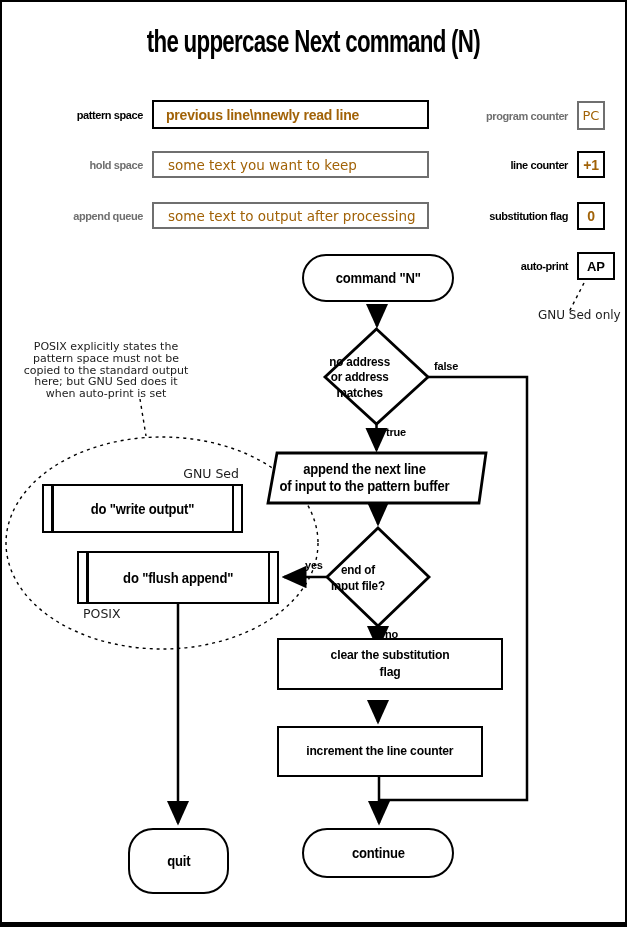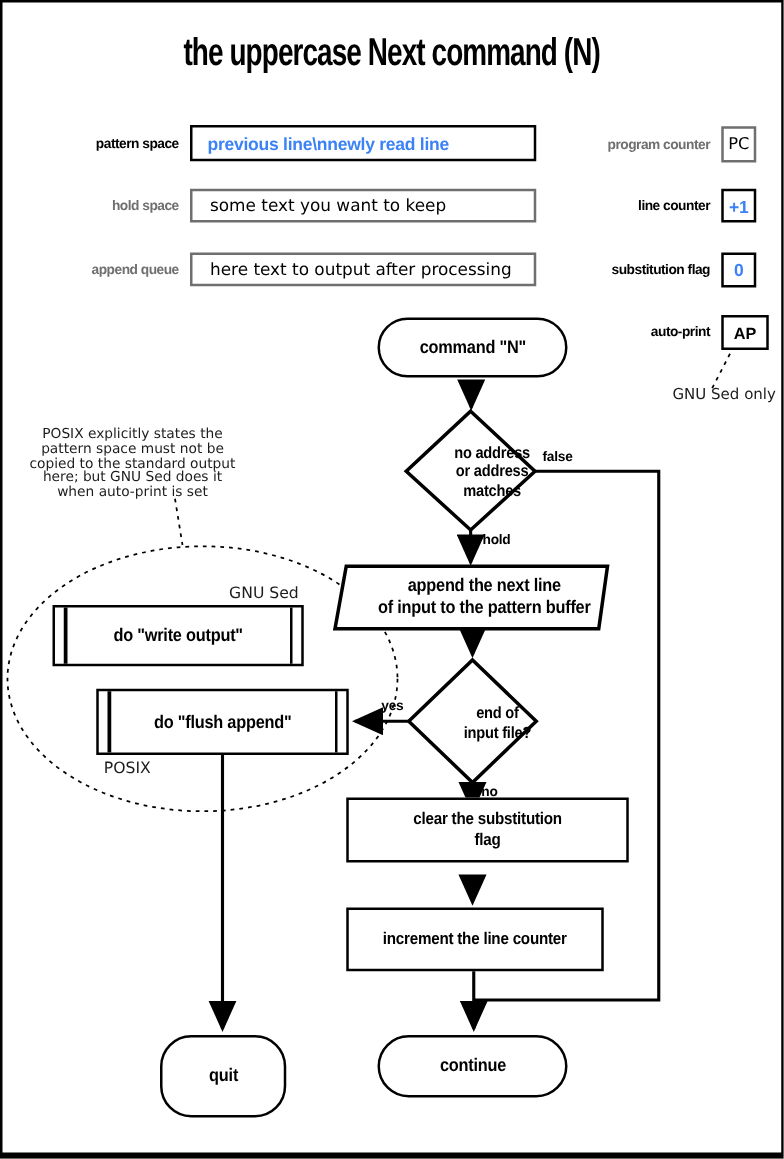--- a/index.html
+++ b/index.html
@@ -26,38 +26,38 @@
     font-weight:bold;font-size:11px;letter-spacing:-0.4px;color:#000;
     display:flex;align-items:center;justify-content:flex-end;z-index:3;
   }
   .reg-label.muted{color:#6f6f6f;}
   .reg-box{
     border:2px solid #000;background:#fff;box-sizing:border-box;
     display:flex;align-items:center;z-index:3;
   }
   .reg-box.muted{border-color:#6f6f6f;}
   .reg-box.thick{border-width:2.5px;}
-  .val-red{color:#3b82f6;font-weight:bold;font-size:14px;letter-spacing:-0.2px;}
-  .val-gray{color:#000000;font-size:13.5px;font-family:"DejaVu Sans","Liberation Sans",sans-serif;}
+  .val-red{color:#a16207;font-weight:bold;font-size:14px;letter-spacing:-0.2px;}
+  .val-gray{color:#a16207;font-size:13.5px;font-family:"DejaVu Sans","Liberation Sans",sans-serif;}
   .val-black{color:#000;font-weight:bold;font-size:13px;}
   .center{justify-content:center;}
   
   .node{
     background:#fff;border:2.5px solid #000;box-sizing:border-box;
     display:flex;align-items:center;justify-content:center;
     z-index:2;color:#000;
   }
   .pill{border-radius:25px;}
   .ctext{
     display:inline-block;transform:scaleX(0.9);transform-origin:center;
     white-space:pre-line;text-align:center;font-weight:bold;letter-spacing:-0.2px;
   }
   .f14{font-size:14.5px;} .f13{font-size:13px;line-height:1.2;} .f135{font-size:13.5px;line-height:1.25;}
   .bar{position:absolute;top:0;bottom:0;width:2.5px;background:#000;}
-  .overlaytext{z-index:3;display:flex;align-items:center;justify-content:flex-end;color:#000;}
+  .overlaytext{z-index:3;display:flex;align-items:center;justify-content:flex-start;color:#000;}
   .edge-label{font-weight:bold;font-size:11px;color:#000;z-index:3;letter-spacing:-0.2px;}
   .small-note{
     font-family:"DejaVu Sans","Liberation Sans",sans-serif;
     color:#1c1c1c;z-index:3;
   }
   svg.wires{position:absolute;left:0;top:0;z-index:1;}
 </style>
 </head>
 <body>
 
@@ -72,21 +72,21 @@
     <span class="val-red" style="padding-left:12px;">previous line\nnewly read line</span>
   </div>
 
   <div class="abs reg-label muted" style="left:0;top:149px;width:141px;height:27px;">hold space</div>
   <div class="abs reg-box muted" style="left:150px;top:149px;width:277px;height:27px;">
     <span class="val-gray" style="padding-left:14px;">some text you want to keep</span>
   </div>
 
   <div class="abs reg-label muted" style="left:0;top:200px;width:141px;height:27px;">append queue</div>
   <div class="abs reg-box muted" style="left:150px;top:200px;width:277px;height:27px;">
-    <span class="val-gray" style="padding-left:14px;">here text to output after processing</span>
+    <span class="val-gray" style="padding-left:14px;">some text to output after processing</span>
   </div>
 
   <div class="abs reg-label muted" style="left:406px;top:99px;width:160px;height:29px;">program counter</div>
   <div class="abs reg-box muted center" style="left:575px;top:99px;width:28px;height:29px;">
     <span class="val-gray" style="font-size:13px;">PC</span>
   </div>
 
   <div class="abs reg-label" style="left:406px;top:149px;width:160px;height:27px;">line counter</div>
   <div class="abs reg-box thick center" style="left:575px;top:149px;width:28px;height:27px;">
     <span class="val-red">+1</span>
@@ -145,21 +145,21 @@
   <div class="abs node pill" style="left:300px;top:252px;width:152px;height:48px;border-radius:24px;">
     <span class="ctext f14">command "N"</span>
   </div>
 
   <div class="abs overlaytext" style="left:324px;top:346px;width:101px;height:58px;">
     <span class="ctext f13">no address
 or address
 matches</span>
   </div>
   <div class="abs edge-label" style="left:432px;top:358px;">false</div>
-  <div class="abs edge-label" style="left:384px;top:424px;">hold</div>
+  <div class="abs edge-label" style="left:384px;top:424px;">true</div>
 
   <div class="abs overlaytext" style="left:268px;top:453px;width:212px;height:46px;">
     <span class="ctext f14" style="line-height:1.15;">append the next line
 of input to the pattern buffer</span>
   </div>
 
   <div class="abs node" style="left:40px;top:482px;width:201px;height:49px;">
     <div class="bar" style="left:7px;"></div>
     <div class="bar" style="right:7px;"></div>
     <span class="ctext f14">do "write output"</span>

